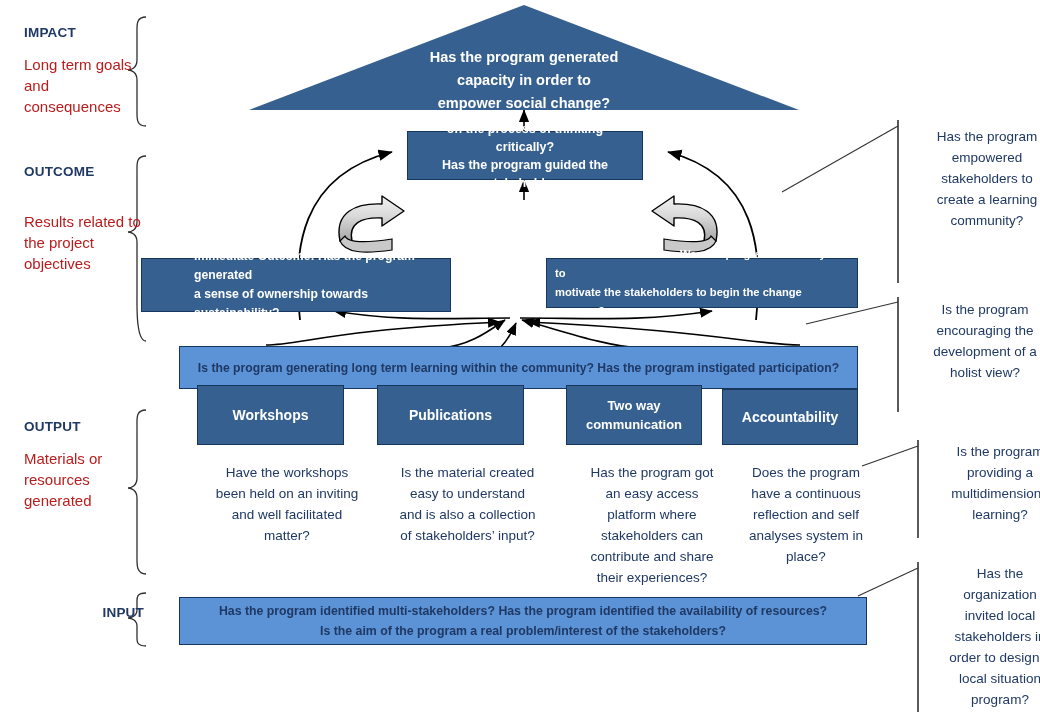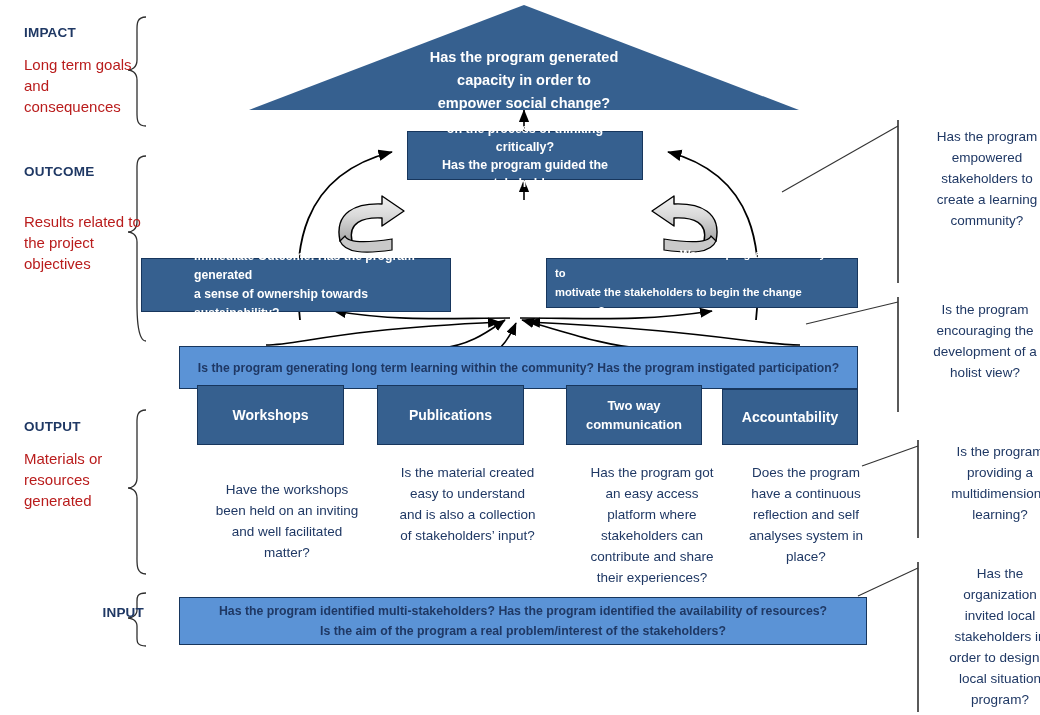--- a/index.html
+++ b/index.html
@@ -185,21 +185,21 @@
 
     <div class="abs" style="left:8px;top:419px;width:120px;">
       <div class="cat-title">OUTPUT</div>
       <div class="cat-desc" style="margin-top:14px;">Materials or resources generated</div>
     </div>
 
     <div class="abs" style="left:8px;top:605px;width:120px;text-align:right;">
       <div class="cat-title">INPUT</div>
     </div>
 
-    <div class="abs callout" style="left:196px;top:462px;width:150px;margin-top:17px;">Have the workshops been held on an inviting and well facilitated matter?</div>
+    <div class="abs callout" style="left:196px;top:462px;width:150px;">Have the workshops been held on an inviting and well facilitated matter?</div>
     <div class="abs callout" style="left:383px;top:462px;width:137px;">Is the material created easy to understand and is also a collection of stakeholders’ input?</div>
     <div class="abs callout" style="left:566px;top:462px;width:140px;">Has the program got an easy access platform where stakeholders can contribute and share their experiences?</div>
     <div class="abs callout" style="left:722px;top:462px;width:136px;">Does the program have a continuous reflection and self analyses system in place?</div>
 
     <div class="abs callout" style="left:908px;top:126px;width:126px;">Has the program empowered stakeholders to create a learning community?</div>
     <div class="abs callout" style="left:908px;top:299px;width:122px;">Is the program encouraging the development of a holist view?</div>
     <div class="abs callout" style="left:928px;top:441px;width:112px;">Is the program providing a multidimensiona learning?</div>
     <div class="abs callout" style="left:928px;top:563px;width:112px;">Has the organization invited local stakeholders in order to design a local situation program?</div>
   </div>
 

